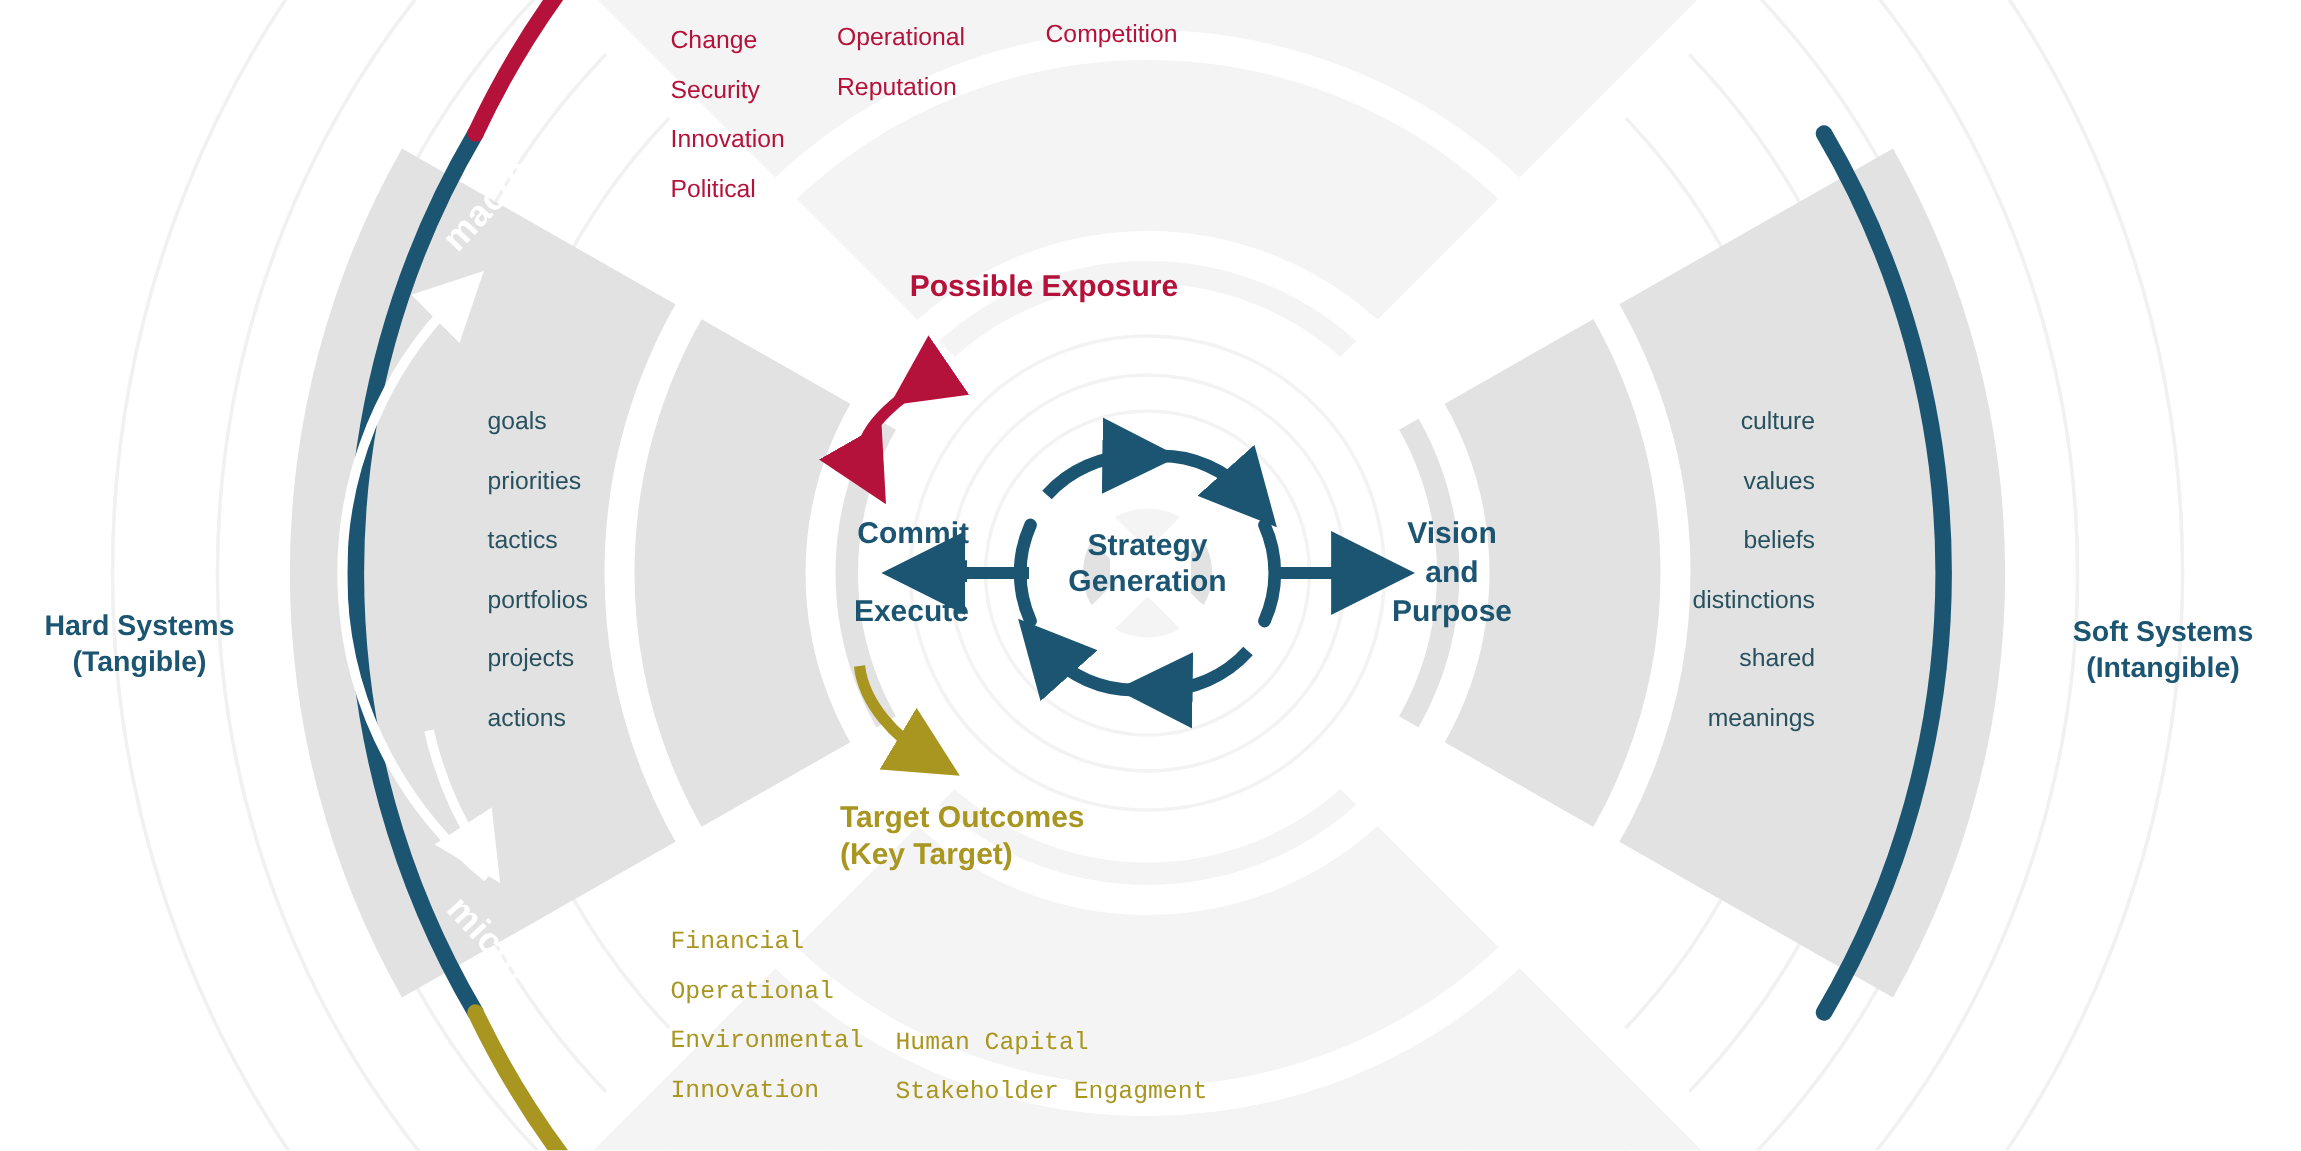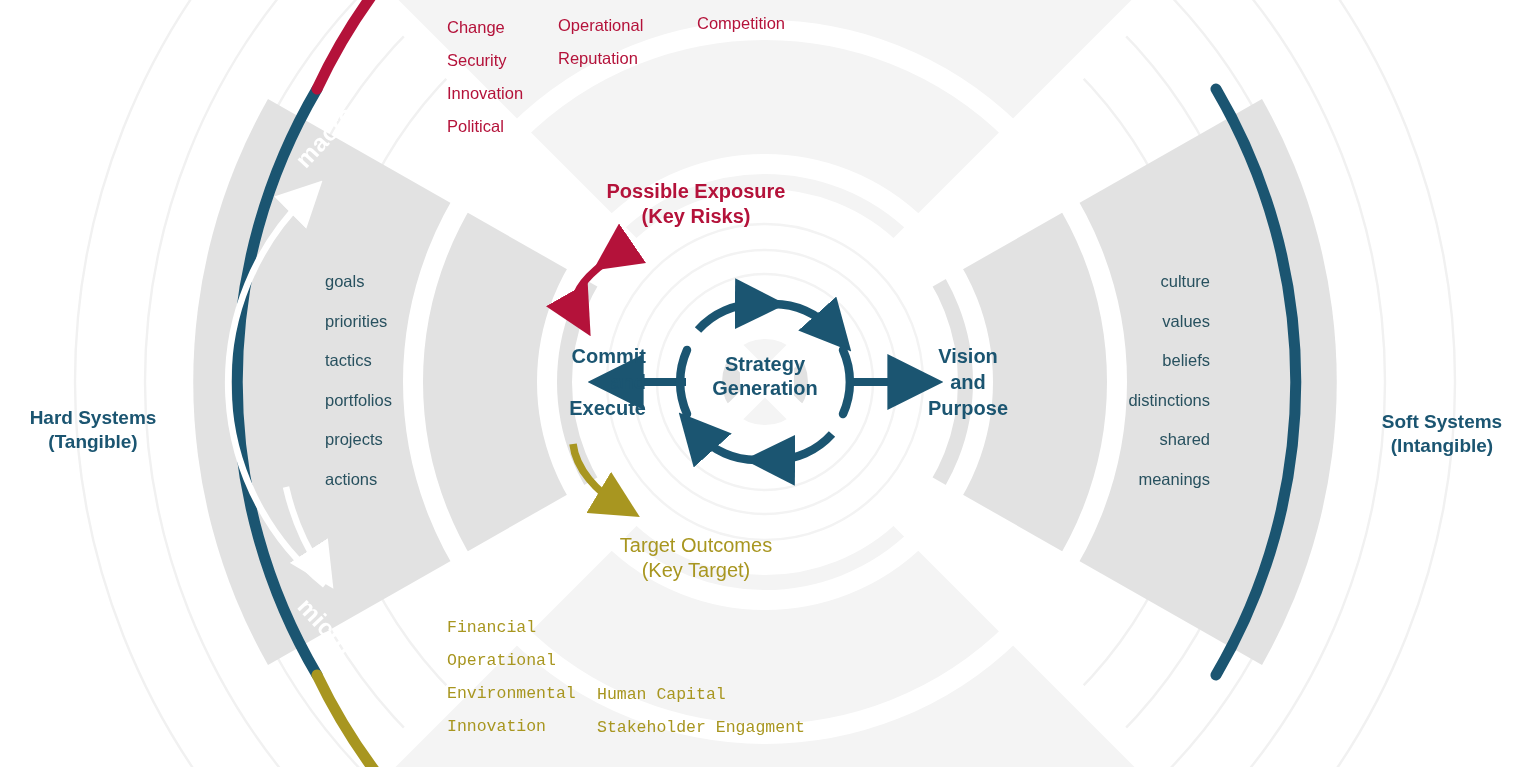--- a/index.html
+++ b/index.html
@@ -41,22 +41,22 @@
   }
   #vision-label{
     left:900px;top:343px;width:136px;text-align:center;
     font-size:20px;font-weight:bold;color:#1B5571;line-height:1.30;
   }
   #risks-label{
     left:560px;top:179px;width:272px;text-align:center;
     font-size:20px;font-weight:bold;color:#B4123A;line-height:1.26;
   }
   #metrics-label{
-    left:560px;top:533px;width:272px;text-align:center;
-    font-size:20px;font-weight:normal;color:#A89620;line-height:1.26;
+    left:560px;top:533px;width:272px;
+    font-size:20px;font-weight:bold;color:#A89620;line-height:1.26;
   }
 
   
   .listcol{position:absolute;}
   .listcol span{display:block;font-size:16.5px;line-height:39.5px;}
   #hard-list{left:325px;top:262px;text-align:left;}
   #hard-list span{color:#28515F;}
   #soft-list{left:1010px;top:262px;width:200px;text-align:right;}
   #soft-list span{color:#28515F;}
 
@@ -204,21 +204,20 @@
   </div>
 
   <div class="lbl" id="vision-label">
     <div>Vision</div>
     <div>and</div>
     <div>Purpose</div>
   </div>
 
   <div class="lbl" id="risks-label">
     <div>Possible Exposure</div>
-    <div>(Key Risks)</div>
   </div>
 
   <div class="lbl" id="metrics-label">
     <div>Target Outcomes</div>
     <div>(Key Target)</div>
   </div>
 
   <div class="scale-word" id="macro-word">macro</div>
   <div class="scale-word" id="micro-word">micro</div>
 

